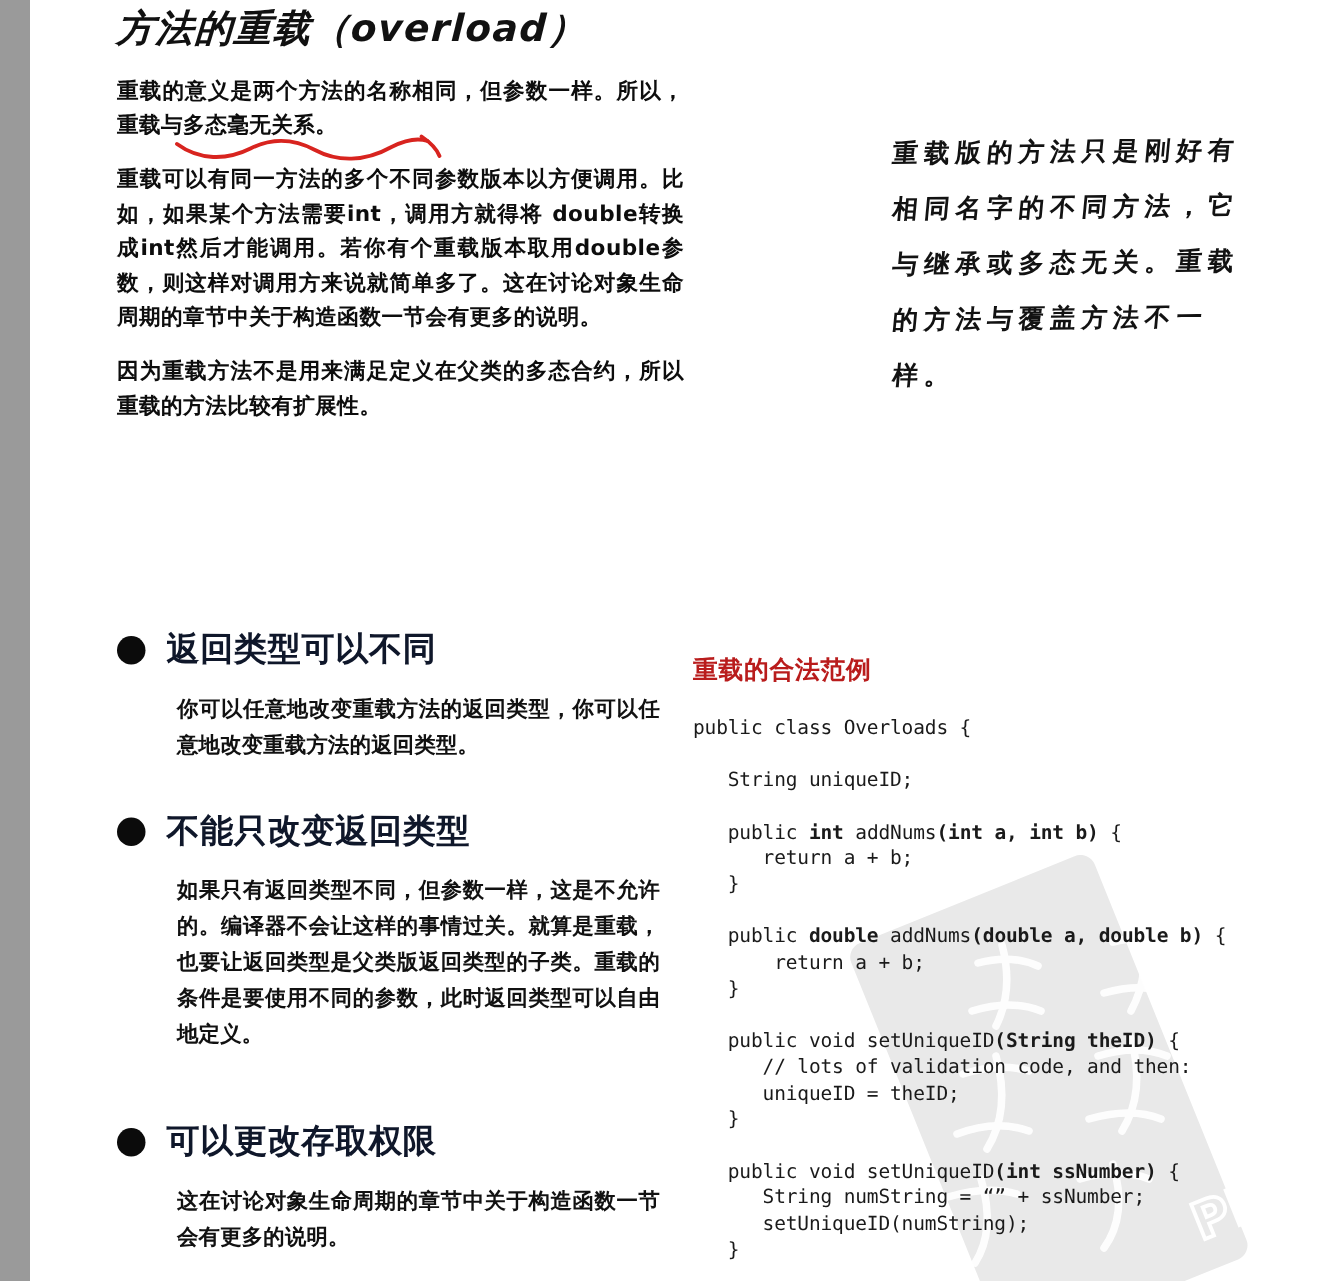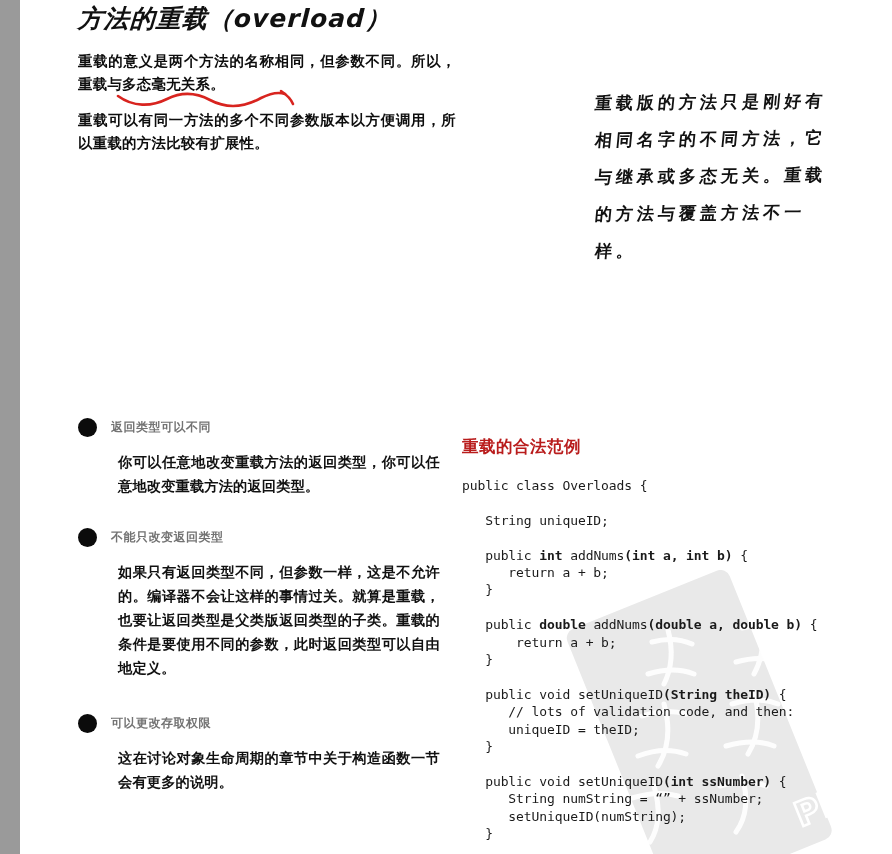--- a/index.html
+++ b/index.html
@@ -110,23 +110,23 @@
   .bullet-dot {
     width: 19px;
     height: 19px;
     border-radius: 50%;
     background: #0b0b0b;
     flex: 0 0 auto;
   }
   .bullet-title {
     font-family: "DejaVu Sans", sans-serif;
     font-weight: bold;
-    font-size: 12px;
+    font-size: 22px;
     letter-spacing: 0.5px;
-    color: #737373;
+    color: #0f172a;
   }
   .bullet-body {
     margin: 13px 0 0 40px;
     font-family: "DejaVu Sans", sans-serif;
     font-weight: bold;
     font-size: 14.2px;
     line-height: 24px;
     color: #111;
     letter-spacing: 0.2px;
     text-align: justify;
@@ -205,22 +205,23 @@
       </g>
       <g transform="rotate(-22 270 235)">
         <text x="238" y="246" font-family="'DejaVu Sans', sans-serif" font-size="34" font-weight="bold" fill="none" stroke="#ffffff" stroke-width="2.5">PDG</text>
       </g>
     </svg>
   </div>
 
   <div class="left-col">
     <h1 class="page-title">方法的重载（overload）</h1>
     <div class="intro">
-      <p class="para">重载的意义是两个方法的名称相同，但参数不同。所以，重载与多态毫无关系。</p>
-      <p class="para">重载可以有同一方法的多个不同参数版本以方便调用，所以重载的方法比较有扩展性。</p>
+      <p class="para">重载的意义是两个方法的名称相同，但参数一样。所以，重载与多态毫无关系。</p>
+      <p class="para">重载可以有同一方法的多个不同参数版本以方便调用。比如，如果某个方法需要int，调用方就得将 double转换成int然后才能调用。若你有个重载版本取用double参数，则这样对调用方来说就简单多了。这在讨论对象生命周期的章节中关于构造函数一节会有更多的说明。</p>
+      <p class="para">因为重载方法不是用来满足定义在父类的多态合约，所以重载的方法比较有扩展性。</p>
     </div>
   </div>
 
   <div class="red-underline">
     <svg width="185" height="22" viewBox="0 0 185 22" xmlns="http://www.w3.org/2000/svg">
       <path d="M3,8 C18,19 36,19 52,11 C66,4 80,4 95,12 C110,20 128,20 146,10 C156,5 164,4 170,6" fill="none" stroke="#d8241f" stroke-width="2.6" stroke-linecap="round"></path>
       <path d="M166,3 C172,7 176,11 178,16" fill="none" stroke="#d8241f" stroke-width="2.6" stroke-linecap="round"></path>
     </svg>
   </div>
 
@@ -243,21 +244,21 @@
     </div>
 
     <div class="bullet-block">
       <div class="bullet-head">
         <span class="bullet-dot"></span>
         <span class="bullet-title">不能只改变返回类型</span>
       </div>
       <div class="bullet-body">如果只有返回类型不同，但参数一样，这是不允许的。编译器不会让这样的事情过关。就算是重载，也要让返回类型是父类版返回类型的子类。重载的条件是要使用不同的参数，此时返回类型可以自由地定义。</div>
     </div>
 
-    <div class="bullet-block" style="margin-top:34px;">
+    <div class="bullet-block" style="margin-top:44px;">
       <div class="bullet-head">
         <span class="bullet-dot"></span>
         <span class="bullet-title">可以更改存取权限</span>
       </div>
       <div class="bullet-body">这在讨论对象生命周期的章节中关于构造函数一节会有更多的说明。</div>
     </div>
 
   </div>
 
   <div class="code-panel">

